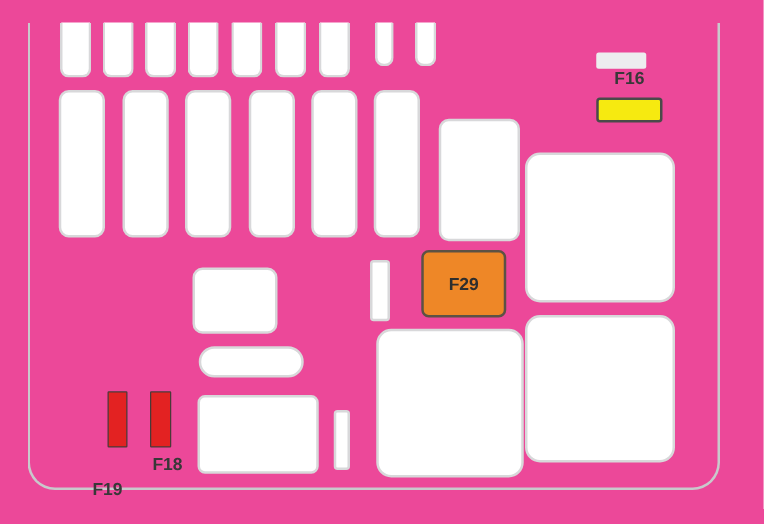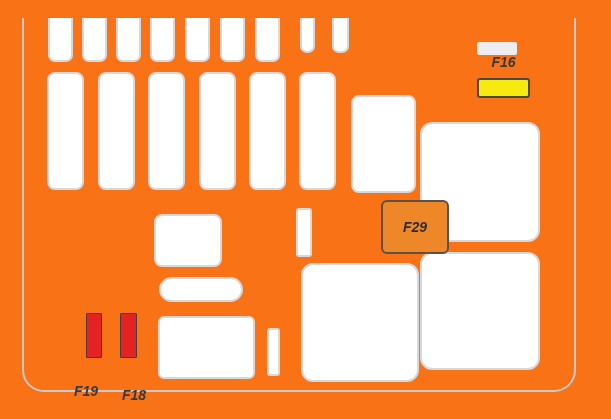--- a/index.html
+++ b/index.html
@@ -1,22 +1,21 @@
 <!DOCTYPE html>
 <html><head>
 <meta charset="utf-8">
 <style>
   html,body{margin:0;padding:0;background:#ffffff;}
   #stage{
     position:relative;
     width:611px;height:419px;
-    background:#f97316;
+    background:#ec4899;
     font-family:"Liberation Sans", sans-serif;
     overflow:hidden;
-    font-style:italic;
   }
   
   .board{
     position:absolute;
     border:2px solid #c9c9cc;
     border-top:none;
     border-radius:0 0 22px 22px;
     background:transparent;
   }
   
@@ -46,21 +45,21 @@
     box-sizing:border-box;
   }
   .fuse-yellow{
     border:2px solid #4a4a4a;
     border-radius:3px;
   }
   .fuse-orange{
     border:2px solid #5c5244;
     border-radius:6px;
     display:flex;align-items:center;justify-content:center;
-    font-weight:bold;font-size:14px;color:#2e2e2e;margin-left:44px;
+    font-weight:bold;font-size:14px;color:#2e2e2e;
   }
   .fuse-red{
     border:1px solid #4a3a38;
     border-radius:1px;
   }
   .fuse-label{
     position:absolute;
     font-weight:bold;
     font-size:14px;
     color:#383838;
@@ -110,15 +109,15 @@
   <div class="slot r3" style="left:296px;top:208px;width:16px;height:49px;"></div>
   <div class="slot r3" style="left:267px;top:328px;width:13px;height:48px;"></div>
 
   <div class="fuse fuse-orange" style="left: 337px; top: 200px; width: 68px; height: 54px; background-color: rgb(238, 135, 39);">F29</div>
 
   <div class="slot r12" style="left:301px;top:263px;width:118px;height:119px;"></div>
 
   <div class="fuse fuse-red" style="left: 86px; top: 313px; width: 16px; height: 45px; background-color: rgb(227, 34, 34);"></div>
   <div class="fuse fuse-red" style="left: 120px; top: 313px; width: 17px; height: 45px; background-color: rgb(227, 34, 34);"></div>
   <div class="fuse-label" style="left:66px;top:363px;width:40px;margin-top:20px;">F19</div>
-  <div class="fuse-label" style="left:114px;top:363px;width:40px;margin-top:24px;">F18</div>
+  <div class="fuse-label" style="left:114px;top:363px;width:40px;">F18</div>
 
 </div>
 
 </body></html>

